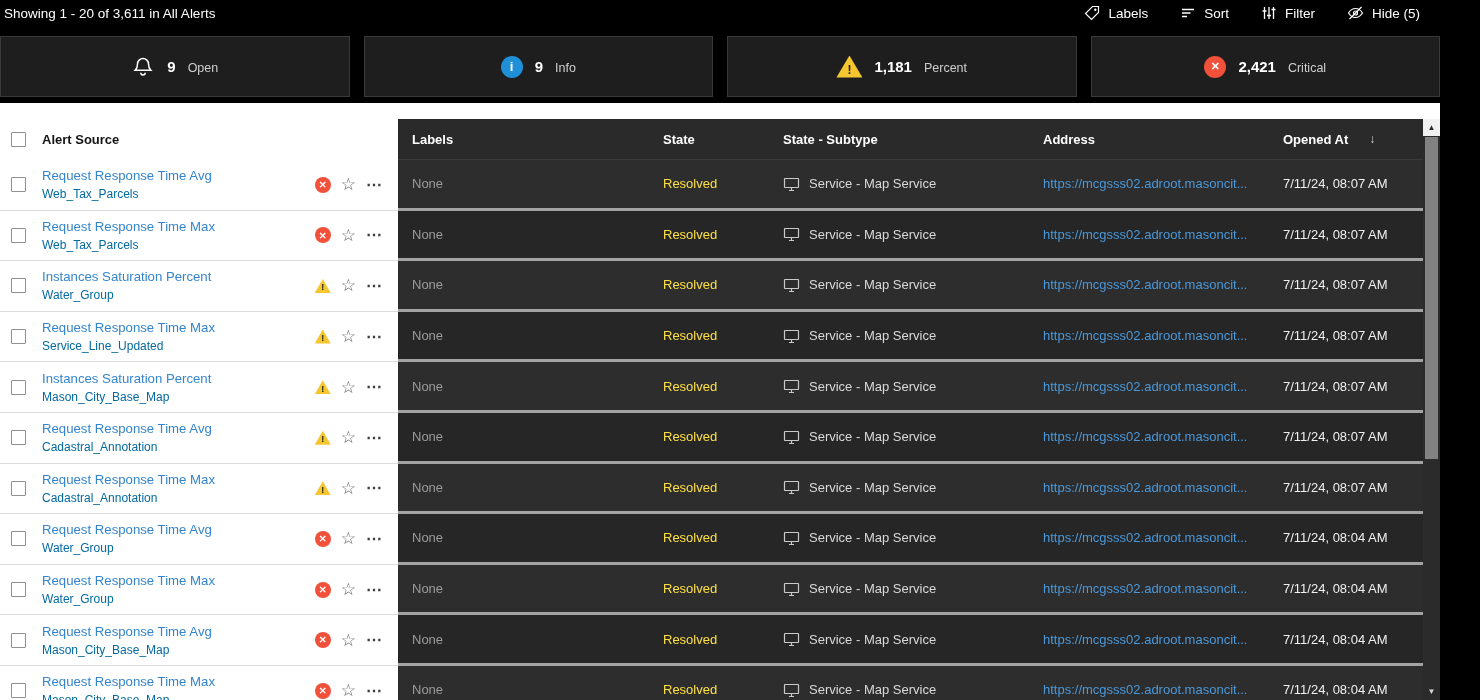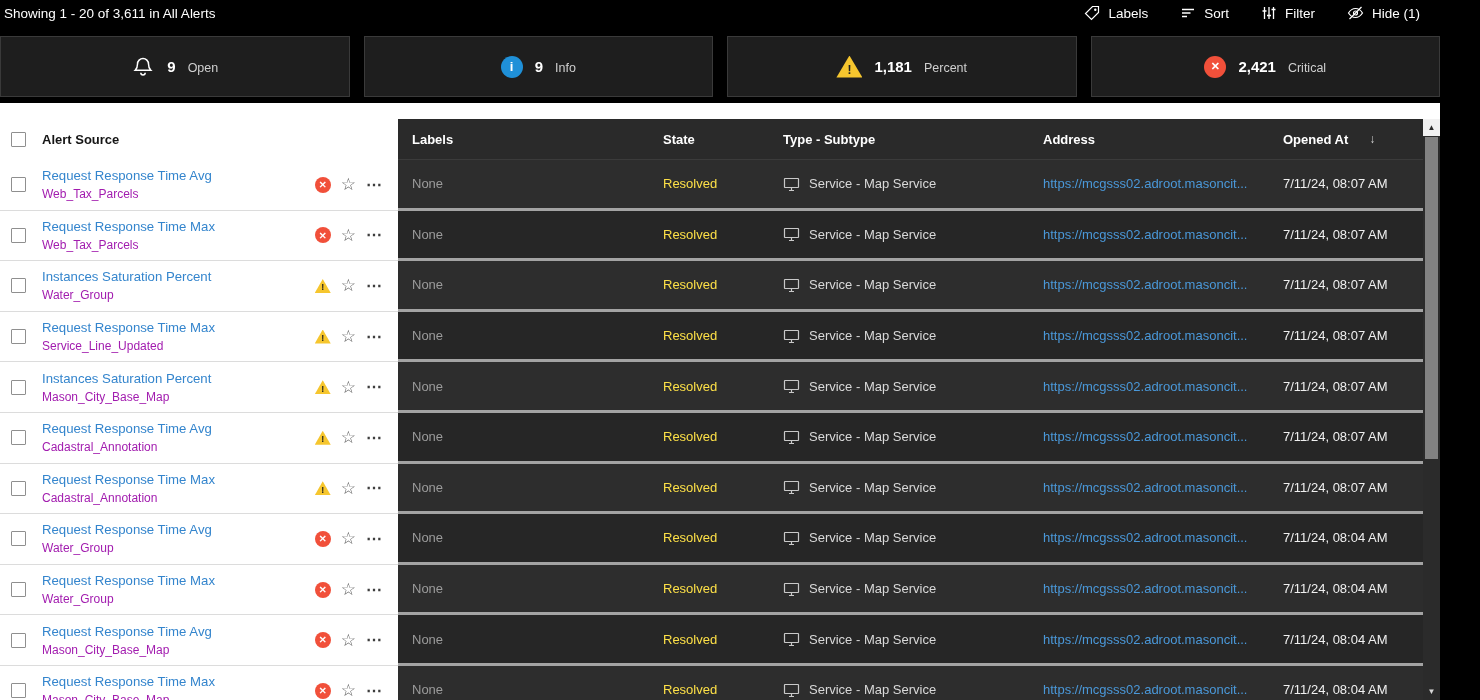--- a/index.html
+++ b/index.html
@@ -53,21 +53,21 @@
   .cell.light { background:#fff; border-bottom:1px solid #dcdcdc; }
   .cell.dark  { border-bottom:3px solid #a3a3a3; }
   .row:nth-child(odd)  .cell.dark { background:#2d2d2d; }
   .row:nth-child(even) .cell.dark { background:#262626; }
 
   .cb { width:15px; height:15px; border:1px solid #8f8f8f; background:#fff; border-radius:1px;
         cursor:pointer; }
 
   .src-text { padding-left:6px; display:flex; flex-direction:column; justify-content:center; min-width:0; }
   .alert-link { color:#3485cd; font-size:13.2px; text-decoration:none; cursor:pointer; white-space:nowrap; }
-  .alert-sub  { color:#a21caf; font-size:12px; margin-top:4px; white-space:nowrap; }
+  .alert-sub  { color:#0369a1; font-size:12px; margin-top:4px; white-space:nowrap; }
   .row-icons { margin-left:auto; display:flex; align-items:center; gap:10px; padding-right:16px; }
 
   .sev { width:16px; height:16px; position:relative; display:flex; align-items:center;
          justify-content:center; flex:0 0 auto; }
   .sev.critical { background:#f1503a; border-radius:50%; }
   .sev.critical .x { color:#fff; font-size:9.5px; font-weight:bold; line-height:1; }
   .sev.warning .tri { position:absolute; left:0; top:1px; width:16px; height:14px;
                       background:#f6c62e; clip-path:polygon(50% 0,100% 100%,0 100%); }
   .sev.warning .bang { position:relative; color:#1e1e1e; font-size:9px; font-weight:bold; margin-top:3px; }
 
@@ -125,21 +125,21 @@
       <span>Filter</span>
     </button>
     <button class="action">
       <span class="aicon">
         <svg width="17" height="16" viewBox="0 0 17 16" fill="none" stroke="#fff" stroke-width="1.2">
           <path d="M1.5 8s2.8-4.5 7-4.5S15.5 8 15.5 8s-2.8 4.5-7 4.5S1.5 8 1.5 8z"></path>
           <circle cx="8.5" cy="8" r="2"></circle>
           <path d="M2.5 14L14.5 2"></path>
         </svg>
       </span>
-      <span>Hide (1)</span>
+      <span>Hide (5)</span>
     </button>
   </div>
 </header>
 
 <section class="cards">
   <div class="card">
     <span class="aicon">
       <svg width="24" height="24" viewBox="0 0 24 24" fill="none" stroke="#fff" stroke-width="1.5">
         <path d="M12 3.5a5.5 5.5 0 0 0-5.5 5.5c0 4.2-1.7 5.6-2.3 6.2h15.6c-.6-.6-2.3-2-2.3-6.2A5.5 5.5 0 0 0 12 3.5z"></path>
         <path d="M9.8 17.7a2.2 2.2 0 0 0 4.4 0"></path>
@@ -175,21 +175,21 @@
     <div class="th light col-source">
       <span style="padding-left:6px">Alert Source</span>
     </div>
     <div class="th dark col-labels">
       <span>Labels</span>
     </div>
     <div class="th dark col-state">
       <span>State</span>
     </div>
     <div class="th dark col-type">
-      <span>Type - Subtype</span>
+      <span>State - Subtype</span>
     </div>
     <div class="th dark col-address">
       <span>Address</span>
     </div>
     <div class="th dark col-opened">
       <span>Opened At</span>
       <span class="sort-arrow">↓</span>
     </div>
   </div>
 

